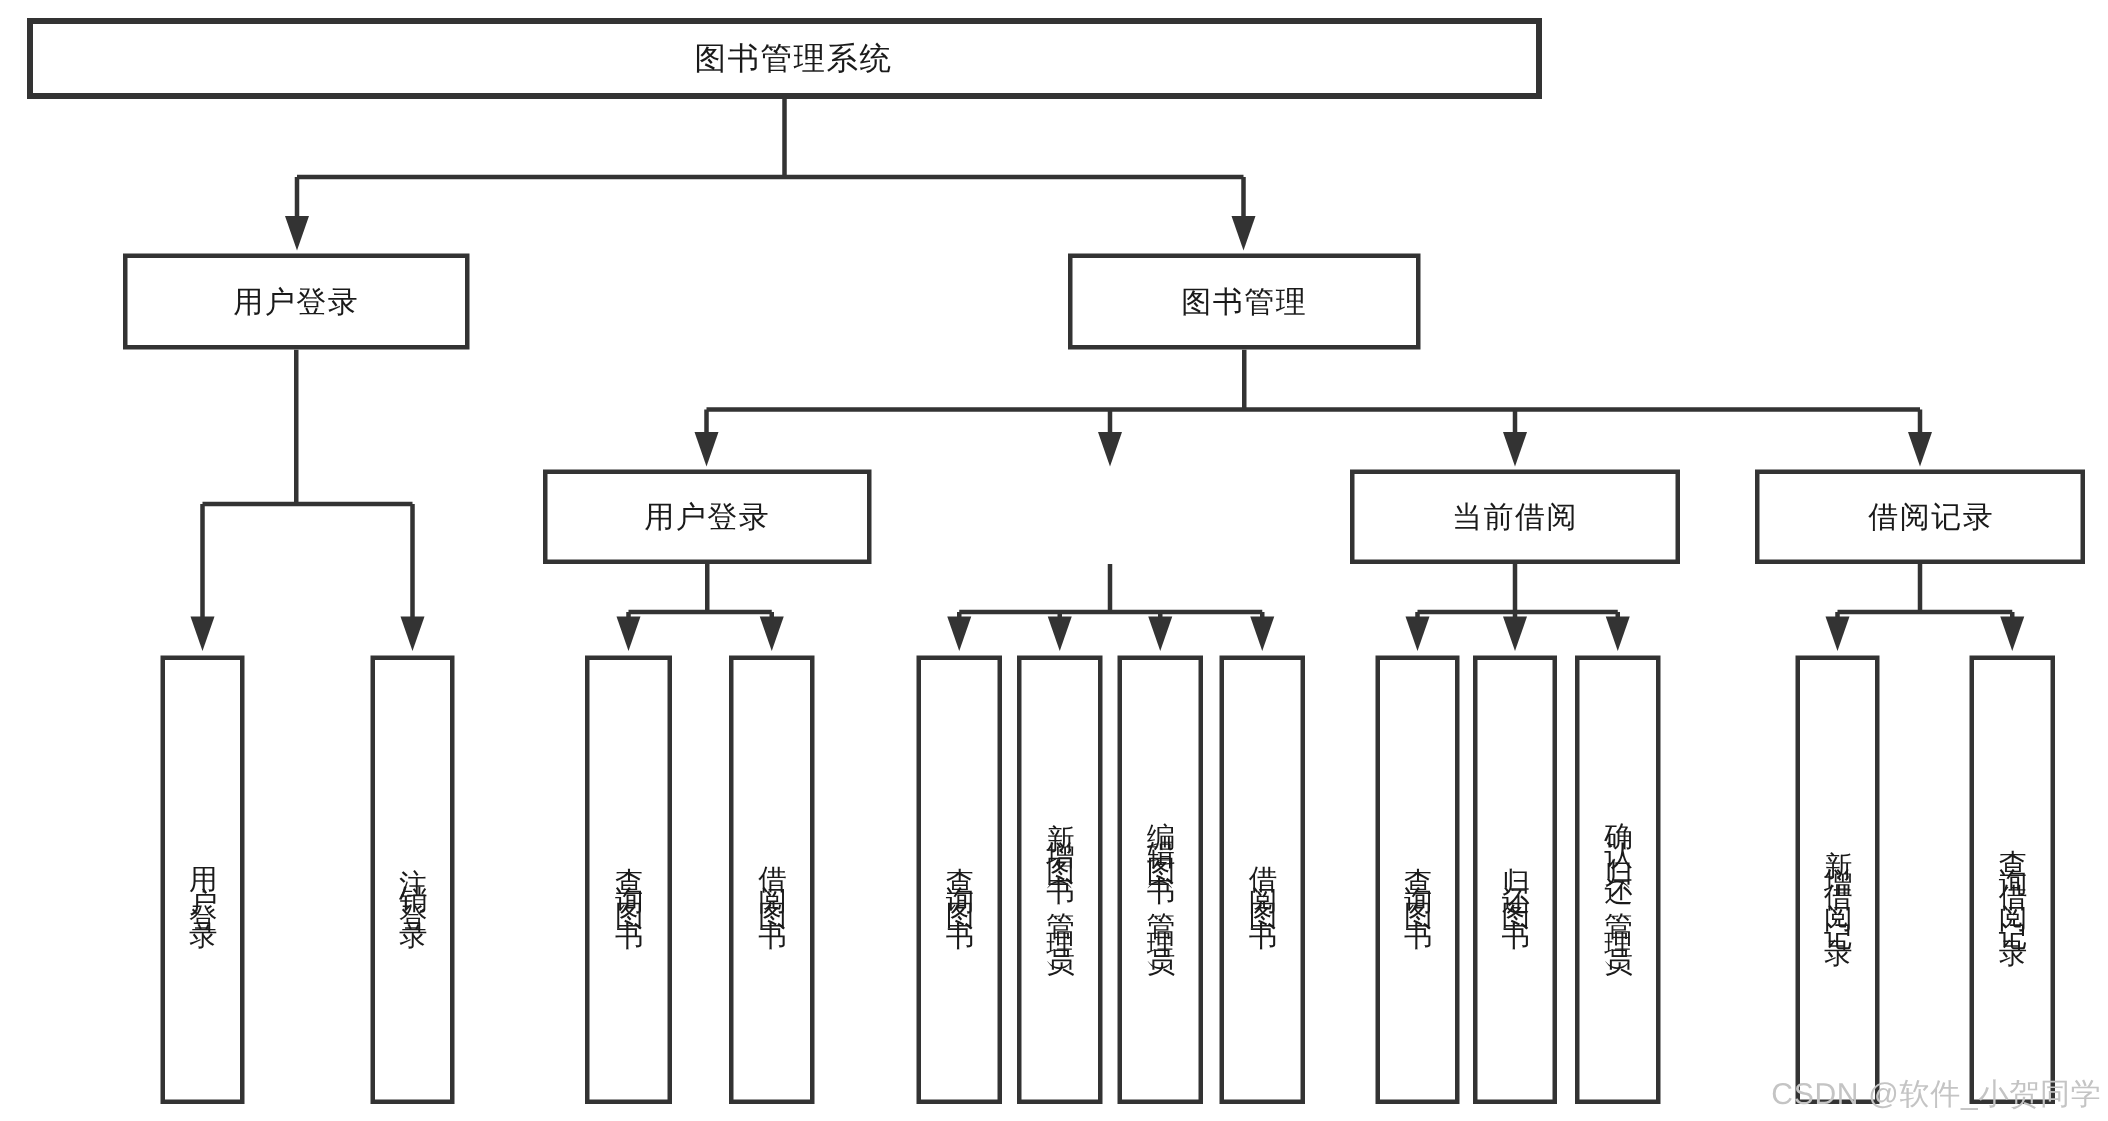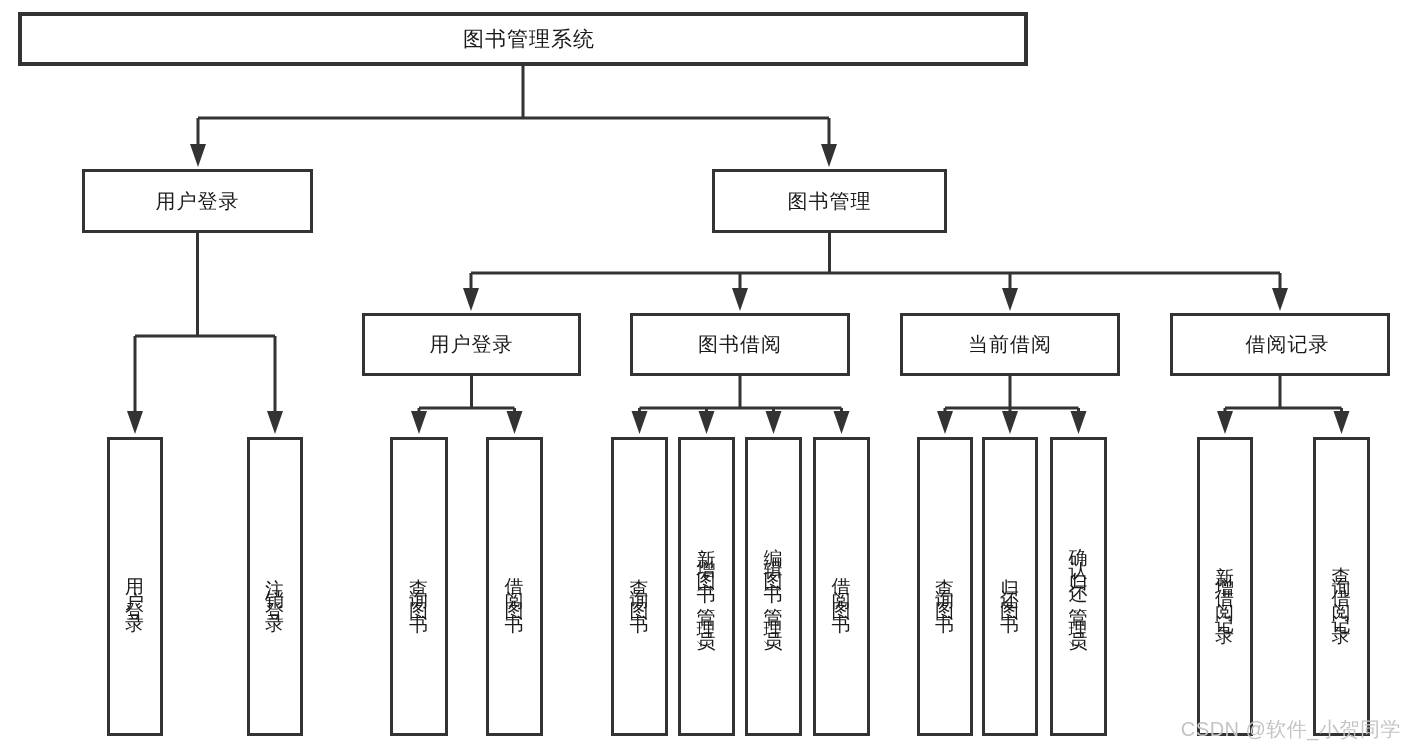--- a/index.html
+++ b/index.html
@@ -107,23 +107,20 @@
   <div class="box" style="left:82px;top:169px;width:231px;height:64px;">
     <span class="hlabel">用户登录</span>
   </div>
   <div class="box" style="left:712px;top:169px;width:235px;height:64px;">
     <span class="hlabel">图书管理</span>
   </div>
 
   <div class="box" style="left:362px;top:313px;width:219px;height:63px;">
     <span class="hlabel">用户登录</span>
   </div>
-  <div class="box" style="left:630px;top:313px;width:220px;height:63px;">
-    <span class="hlabel">图书借阅</span>
-  </div>
   <div class="box" style="left:900px;top:313px;width:220px;height:63px;">
     <span class="hlabel">当前借阅</span>
   </div>
   <div class="box" style="left:1170px;top:313px;width:220px;height:63px;padding-left:15px;">
     <span class="hlabel">借阅记录</span>
   </div>
 
   <div class="box" style="left:107px;top:437px;width:56px;height:299px;">
     <span class="vlabel">用户登录</span>
   </div>

